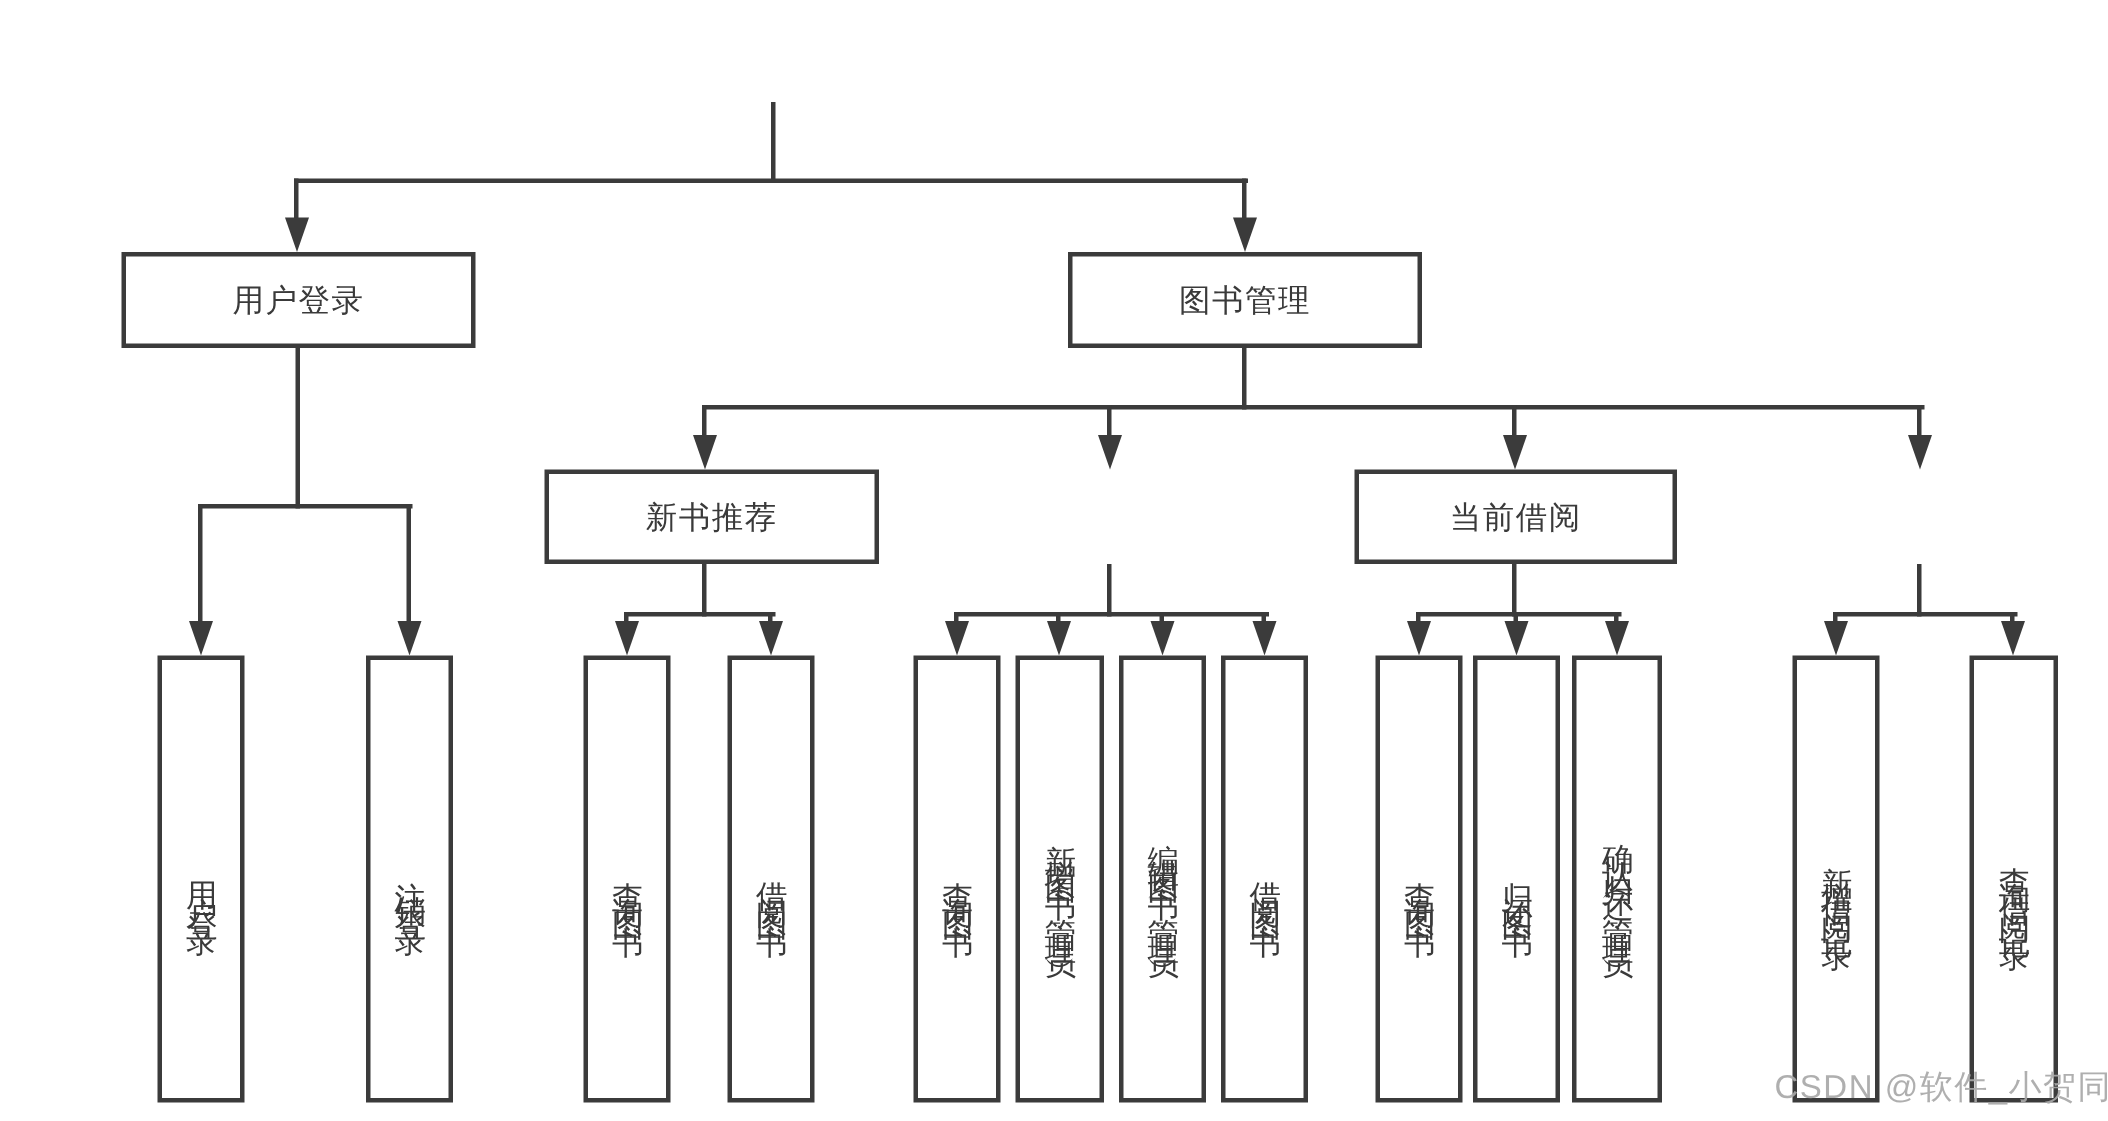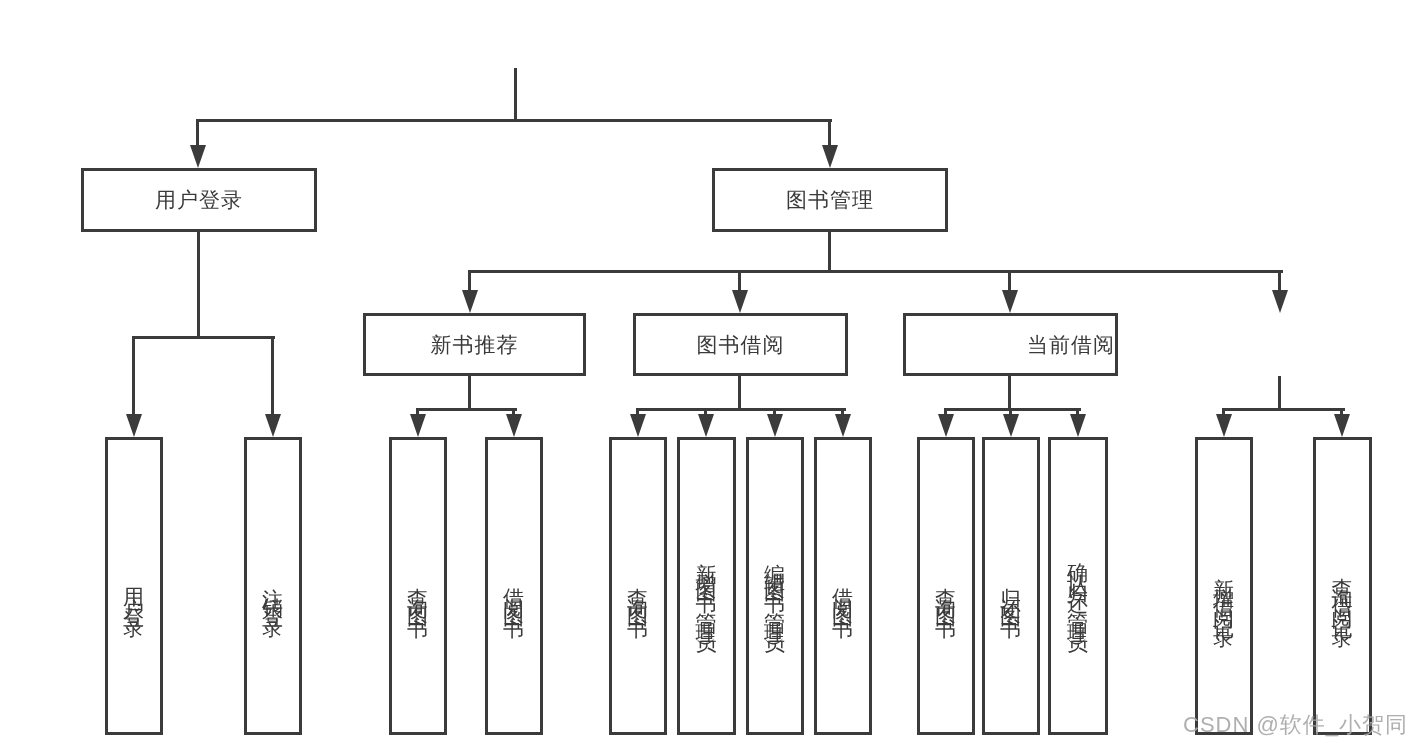--- a/index.html
+++ b/index.html
@@ -63,24 +63,21 @@
   <div class="line" style="left:738px; top:270px; width:3px; height:24px;"></div>
   <div class="arrow" style="left:732px; top:290px;"></div>
   <div class="line" style="left:1008px; top:270px; width:3px; height:24px;"></div>
   <div class="arrow" style="left:1002px; top:290px;"></div>
   <div class="line" style="left:1278px; top:270px; width:3px; height:24px;"></div>
   <div class="arrow" style="left:1272px; top:290px;"></div>
 
   <div class="box h" style="left:363px; top:313px; width:223px; height:63px;">
     <span>新书推荐</span>
   </div>
-  <div class="box h" style="left:633px; top:313px; width:215px; height:63px;">
-    <span>图书借阅</span>
-  </div>
-  <div class="box h" style="left:903px; top:313px; width:215px; height:63px;justify-content:flex-end;">
+  <div class="box h" style="left:903px; top:313px; width:215px; height:63px;">
     <span>当前借阅</span>
   </div>
 
   <div class="line" style="left:468px; top:376px; width:3px; height:35px;"></div>
   <div class="line" style="left:416px; top:408px; width:101px; height:3px;"></div>
   <div class="line" style="left:416px; top:408px; width:3px; height:10px;"></div>
   <div class="arrow" style="left:410px; top:414px;"></div>
   <div class="line" style="left:512px; top:408px; width:3px; height:10px;"></div>
   <div class="arrow" style="left:506px; top:414px;"></div>
 

